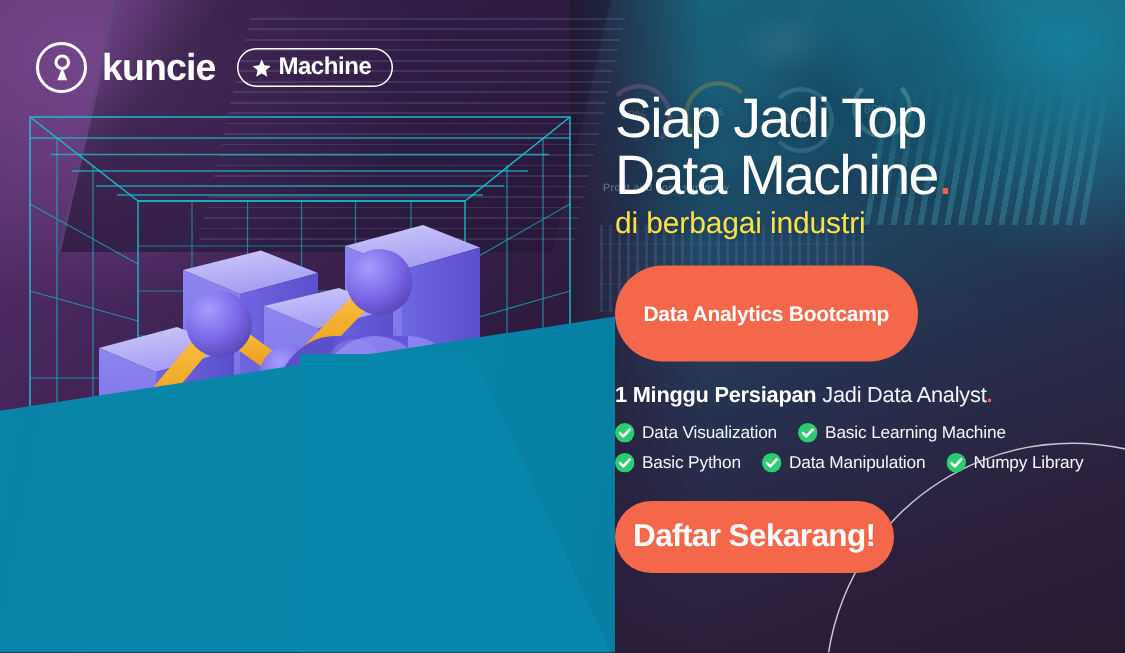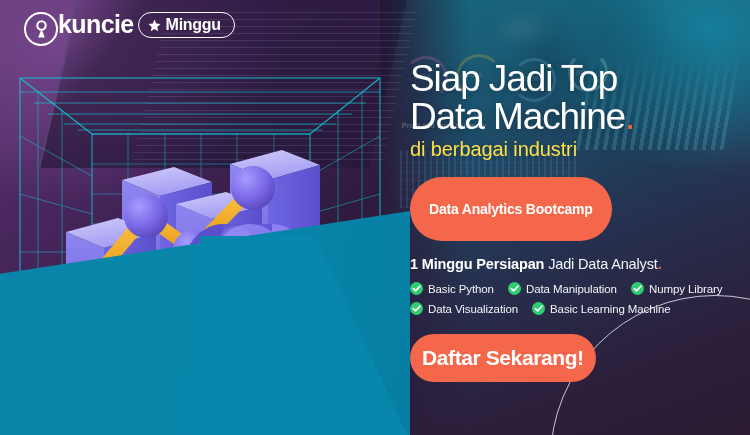--- a/index.html
+++ b/index.html
@@ -110,21 +110,21 @@
   
   .room { position:absolute; left:18px; top:72px; width:390px; height:318px; }
   .room svg { width:100%; height:100%; display:block; }
 
   
   .art { position:absolute; left:18px; top:72px; width:390px; height:318px; }
   .art svg { width:100%; height:100%; display:block; overflow:visible; }
 
   
   .logo-row {
-    position:absolute; left:24px; top:12px; display:flex; align-items:flex-start; z-index:40;
+    position:absolute; left:24px; top:28px; display:flex; align-items:center; gap:10px; z-index:40;
   }
   .logo-mark {
     width:34px; height:34px; border-radius:50%; border:2.4px solid #fff;
     display:flex; align-items:center; justify-content:center;
   }
   .logo-mark svg { width:17px; height:19px; display:block; }
   .logo-word {
     color:#fff; font-size:25px; font-weight:bold; letter-spacing:-.6px; line-height:1;
   }
   .komplit-badge {
@@ -376,21 +376,21 @@
       <svg viewBox="0 0 17 19" aria-hidden="true">
         <circle cx="8.5" cy="5.5" r="4.2" fill="none" stroke="#fff" stroke-width="2.1"></circle>
         <path d="M8.5 9 L5.2 17.5 L11.8 17.5 Z" fill="#fff"></path>
       </svg>
     </span>
     <span class="logo-word">kuncie</span>
     <span class="komplit-badge">
       <svg class="komplit-star" viewBox="0 0 14 14" aria-hidden="true">
         <polygon points="7,0.6 8.9,4.9 13.5,5.4 10,8.5 11,13.1 7,10.7 3,13.1 4,8.5 0.5,5.4 5.1,4.9" fill="#fff"></polygon>
       </svg>
-      <span class="komplit-text">Minggu</span>
+      <span class="komplit-text">Machine</span>
     </span>
   </div>
 
   <div class="content">
 
     <div class="headline">
       <div>Siap Jadi Top</div>
       <div>
         <span>Data Machine</span><span class="dot">.</span>
       </div>
@@ -398,20 +398,36 @@
 
     <div class="subhead">di berbagai industri</div>
 
     <div class="pill">Data Analytics Bootcamp</div>
 
     <div class="promise">
       <b>1 Minggu Persiapan</b><span class="soft"> Jadi Data Analyst</span><span class="dot">.</span>
     </div>
 
     <div class="features">
+      <div class="feat-row">
+        <span class="feat">
+          <svg class="feat-check" viewBox="0 0 14 14" aria-hidden="true">
+            <circle cx="7" cy="7" r="7" fill="#2ecc71"></circle>
+            <path d="M3.6 7.2 L6 9.6 L10.6 4.6" fill="none" stroke="#fff" stroke-width="1.9" stroke-linecap="round" stroke-linejoin="round"></path>
+          </svg>
+          <span class="feat-label">Data Visualization</span>
+        </span>
+        <span class="feat">
+          <svg class="feat-check" viewBox="0 0 14 14" aria-hidden="true">
+            <circle cx="7" cy="7" r="7" fill="#2ecc71"></circle>
+            <path d="M3.6 7.2 L6 9.6 L10.6 4.6" fill="none" stroke="#fff" stroke-width="1.9" stroke-linecap="round" stroke-linejoin="round"></path>
+          </svg>
+          <span class="feat-label">Basic Learning Machine</span>
+        </span>
+      </div>
       <div class="feat-row">
         <span class="feat">
           <svg class="feat-check" viewBox="0 0 14 14" aria-hidden="true">
             <circle cx="7" cy="7" r="7" fill="#2ecc71"></circle>
             <path d="M3.6 7.2 L6 9.6 L10.6 4.6" fill="none" stroke="#fff" stroke-width="1.9" stroke-linecap="round" stroke-linejoin="round"></path>
           </svg>
           <span class="feat-label">Basic Python</span>
         </span>
         <span class="feat">
           <svg class="feat-check" viewBox="0 0 14 14" aria-hidden="true">
@@ -421,34 +437,18 @@
           <span class="feat-label">Data Manipulation</span>
         </span>
         <span class="feat">
           <svg class="feat-check" viewBox="0 0 14 14" aria-hidden="true">
             <circle cx="7" cy="7" r="7" fill="#2ecc71"></circle>
             <path d="M3.6 7.2 L6 9.6 L10.6 4.6" fill="none" stroke="#fff" stroke-width="1.9" stroke-linecap="round" stroke-linejoin="round"></path>
           </svg>
           <span class="feat-label">Numpy Library</span>
         </span>
       </div>
-      <div class="feat-row">
-        <span class="feat">
-          <svg class="feat-check" viewBox="0 0 14 14" aria-hidden="true">
-            <circle cx="7" cy="7" r="7" fill="#2ecc71"></circle>
-            <path d="M3.6 7.2 L6 9.6 L10.6 4.6" fill="none" stroke="#fff" stroke-width="1.9" stroke-linecap="round" stroke-linejoin="round"></path>
-          </svg>
-          <span class="feat-label">Data Visualization</span>
-        </span>
-        <span class="feat">
-          <svg class="feat-check" viewBox="0 0 14 14" aria-hidden="true">
-            <circle cx="7" cy="7" r="7" fill="#2ecc71"></circle>
-            <path d="M3.6 7.2 L6 9.6 L10.6 4.6" fill="none" stroke="#fff" stroke-width="1.9" stroke-linecap="round" stroke-linejoin="round"></path>
-          </svg>
-          <span class="feat-label">Basic Learning Machine</span>
-        </span>
-      </div>
     </div>
 
     <button class="cta">Daftar Sekarang!</button>
 
   </div>
 </div>
 
 </body></html>

